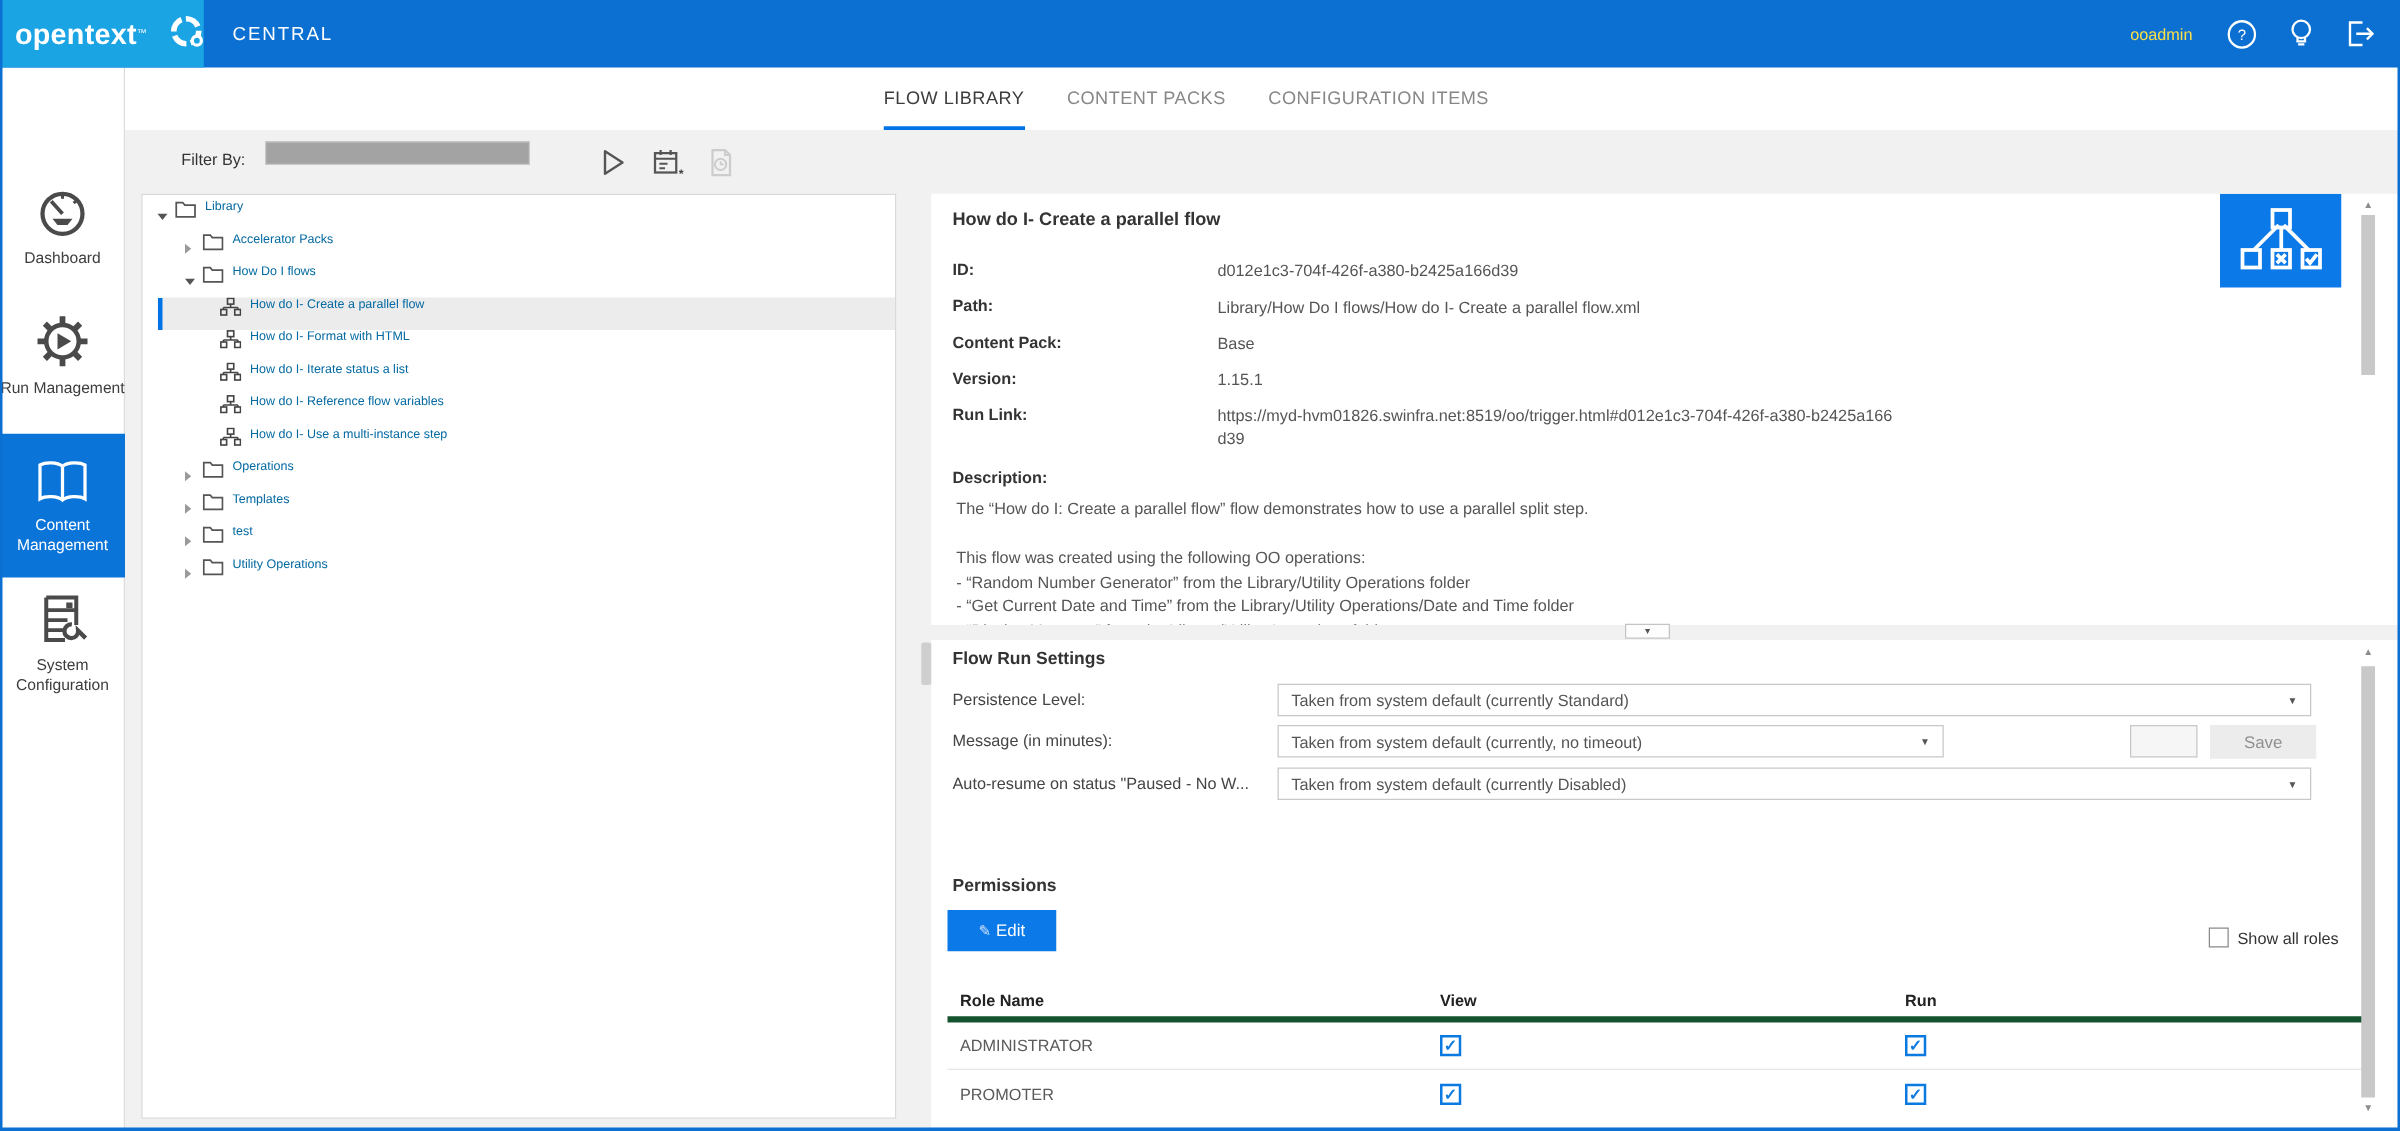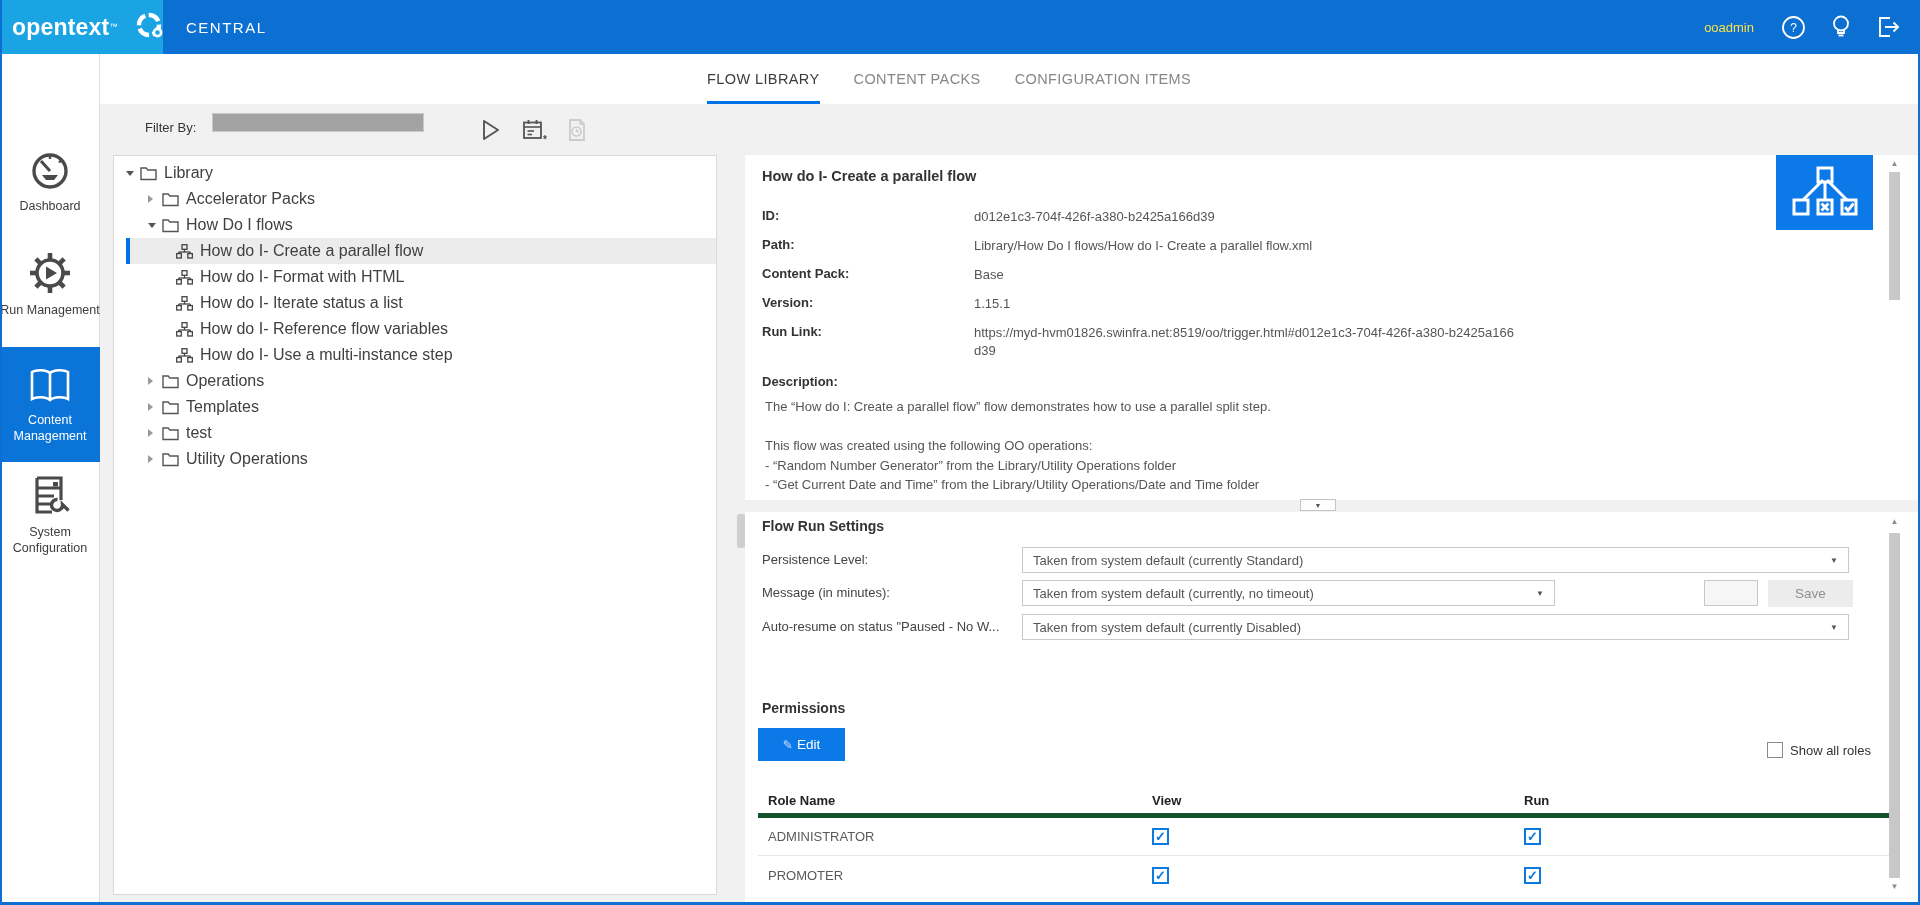--- a/index.html
+++ b/index.html
@@ -52,22 +52,22 @@
     background:#a3a3a3; font-size:13px; padding:0 8px; color:#333; font-family:"Liberation Sans",sans-serif; }
   .filter-input::placeholder { color:#a3a3a3; }
   .tb-icon { position:absolute; top:13px; width:26px; height:26px; display:flex; align-items:center;
     justify-content:center; cursor:pointer; }
   .tb-run { left:378px; } .tb-sched { left:420px; } .tb-hist { left:464px; cursor:default; }
   .sched-star { position:absolute; right:-1px; bottom:-2px; font-size:10px; color:#444; font-weight:bold; }
 
   
   .tree-panel { position:absolute; left:113px; top:155px; width:604px; height:740px; background:#fff;
     border:1px solid #d9d9d9; padding-top:4px; overflow:hidden; }
-  .trow { height:26px; display:flex; align-items:center; margin-left:12px; font-size:16px;
-    color:#404040; cursor:pointer; position:relative; }
+  .trow { height:26px; display:flex; margin-left:12px; font-size:10px;
+    color:#0369a1; cursor:pointer; position:relative; }
   .trow .arr { width:14px; flex:0 0 14px; display:flex; align-items:center; }
   .trow .arr::before { content:""; display:block; }
   .trow .arr.exp::before { border-top:5px solid #555; border-left:4.5px solid transparent; border-right:4.5px solid transparent; }
   .trow .arr.col::before { border-left:5px solid #9a9a9a; border-top:4.5px solid transparent; border-bottom:4.5px solid transparent; }
   .trow svg { flex:0 0 17px; margin-right:7px; }
   .trow.d1 { padding-left:22px; }
   .trow.d2 { padding-left:50px; }
   .trow.selected { background:#ececec; box-shadow:inset 4px 0 0 #0073e7; }
 
   

